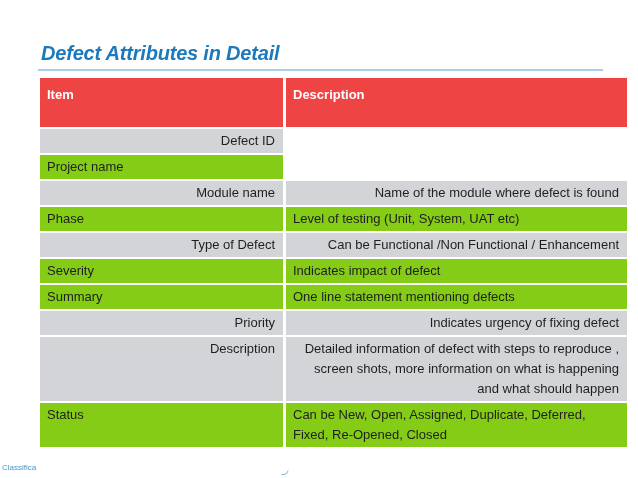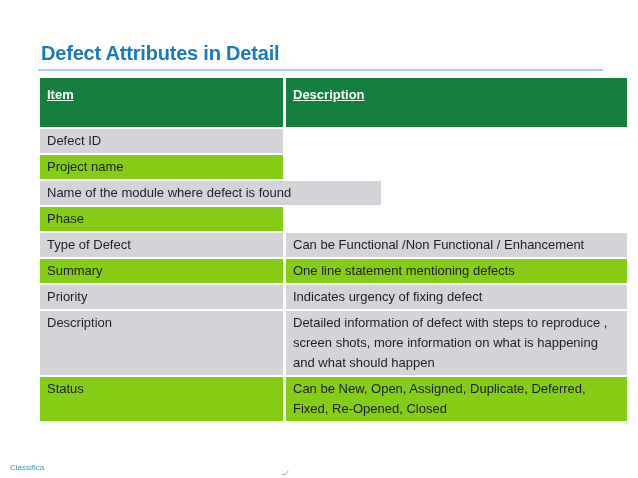--- a/index.html
+++ b/index.html
@@ -17,20 +17,21 @@
   }
   .slide-title {
     position: absolute;
     left: 41px;
     top: 42px;
     font-size: 20px;
     font-weight: bold;
     color: #1b79bc;
     letter-spacing: -0.2px;
     white-space: nowrap;
+    font-style: italic;
   }
   .title-rule {
     position: absolute;
     left: 38px;
     top: 69px;
     width: 565px;
     height: 2px;
     background: #a9cfe9;
   }
   .tbl {
@@ -53,32 +54,31 @@
   .c1 {
     width: 243px;
     margin-right: 3px;
     flex: none;
   }
   .c2 {
     width: 341px;
     flex: none;
   }
   .thead .cell {
-    background: #15803d;
+    background: #ef4444;
     color: #ffffff;
     font-weight: bold;
     height: 49px;
     padding-top: 7px;
-    text-decoration: underline;
   }
-  .band-dark .cell { background: #d2d4d7; }
+  .band-dark .cell { background: #d2d4d7; text-align: right; }
   .band-light .cell { background: #84cc16; }
   .footer-classification {
     position: absolute;
-    left: 10px;
+    left: 2px;
     top: 463px;
     font-size: 8px;
     color: #4596c6;
   }
   .footer-mark {
     position: absolute;
     left: 282px;
     top: 470px;
     width: 5px;
     height: 4px;
@@ -105,32 +105,38 @@
 
     <div class="trow band-dark">
       <div class="cell c1">Defect ID</div>
     </div>
 
     <div class="trow band-light">
       <div class="cell c1">Project name</div>
     </div>
 
     <div class="trow band-dark">
+      <div class="cell c1">Module name</div>
       <div class="cell c2">Name of the module where defect is found</div>
     </div>
 
     <div class="trow band-light">
       <div class="cell c1">Phase</div>
+      <div class="cell c2">Level of testing (Unit, System, UAT etc)</div>
     </div>
 
     <div class="trow band-dark">
       <div class="cell c1">Type of Defect</div>
       <div class="cell c2">Can be Functional /Non Functional / Enhancement</div>
     </div>
 
+    <div class="trow band-light">
+      <div class="cell c1">Severity</div>
+      <div class="cell c2">Indicates impact of defect</div>
+    </div>
 
     <div class="trow band-light">
       <div class="cell c1">Summary</div>
       <div class="cell c2">One line statement mentioning defects</div>
     </div>
 
     <div class="trow band-dark">
       <div class="cell c1">Priority</div>
       <div class="cell c2">Indicates urgency of fixing defect</div>
     </div>

